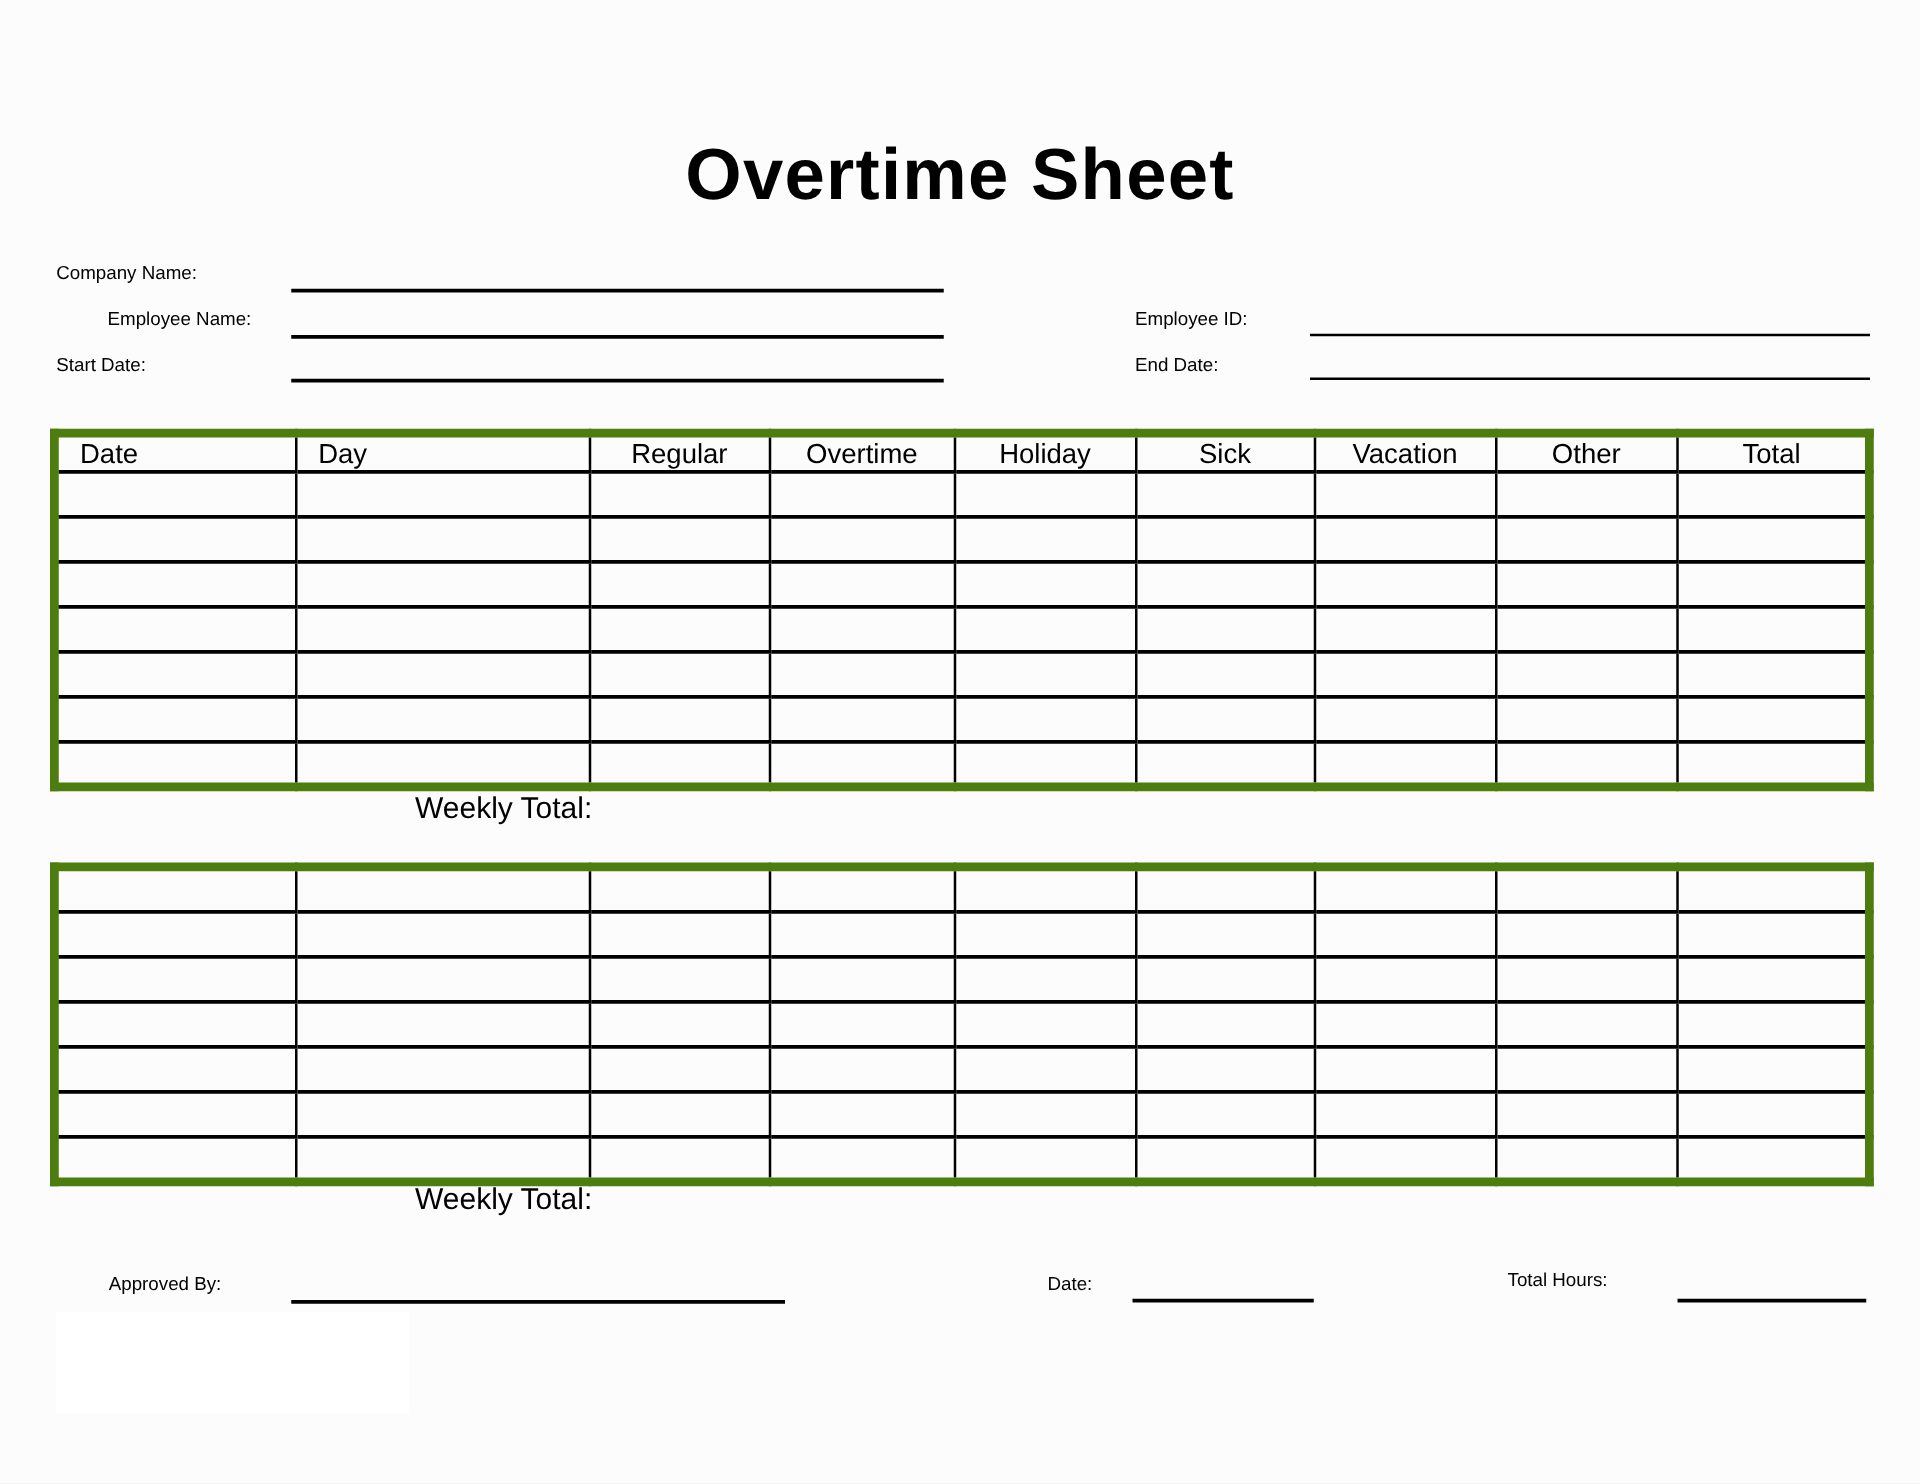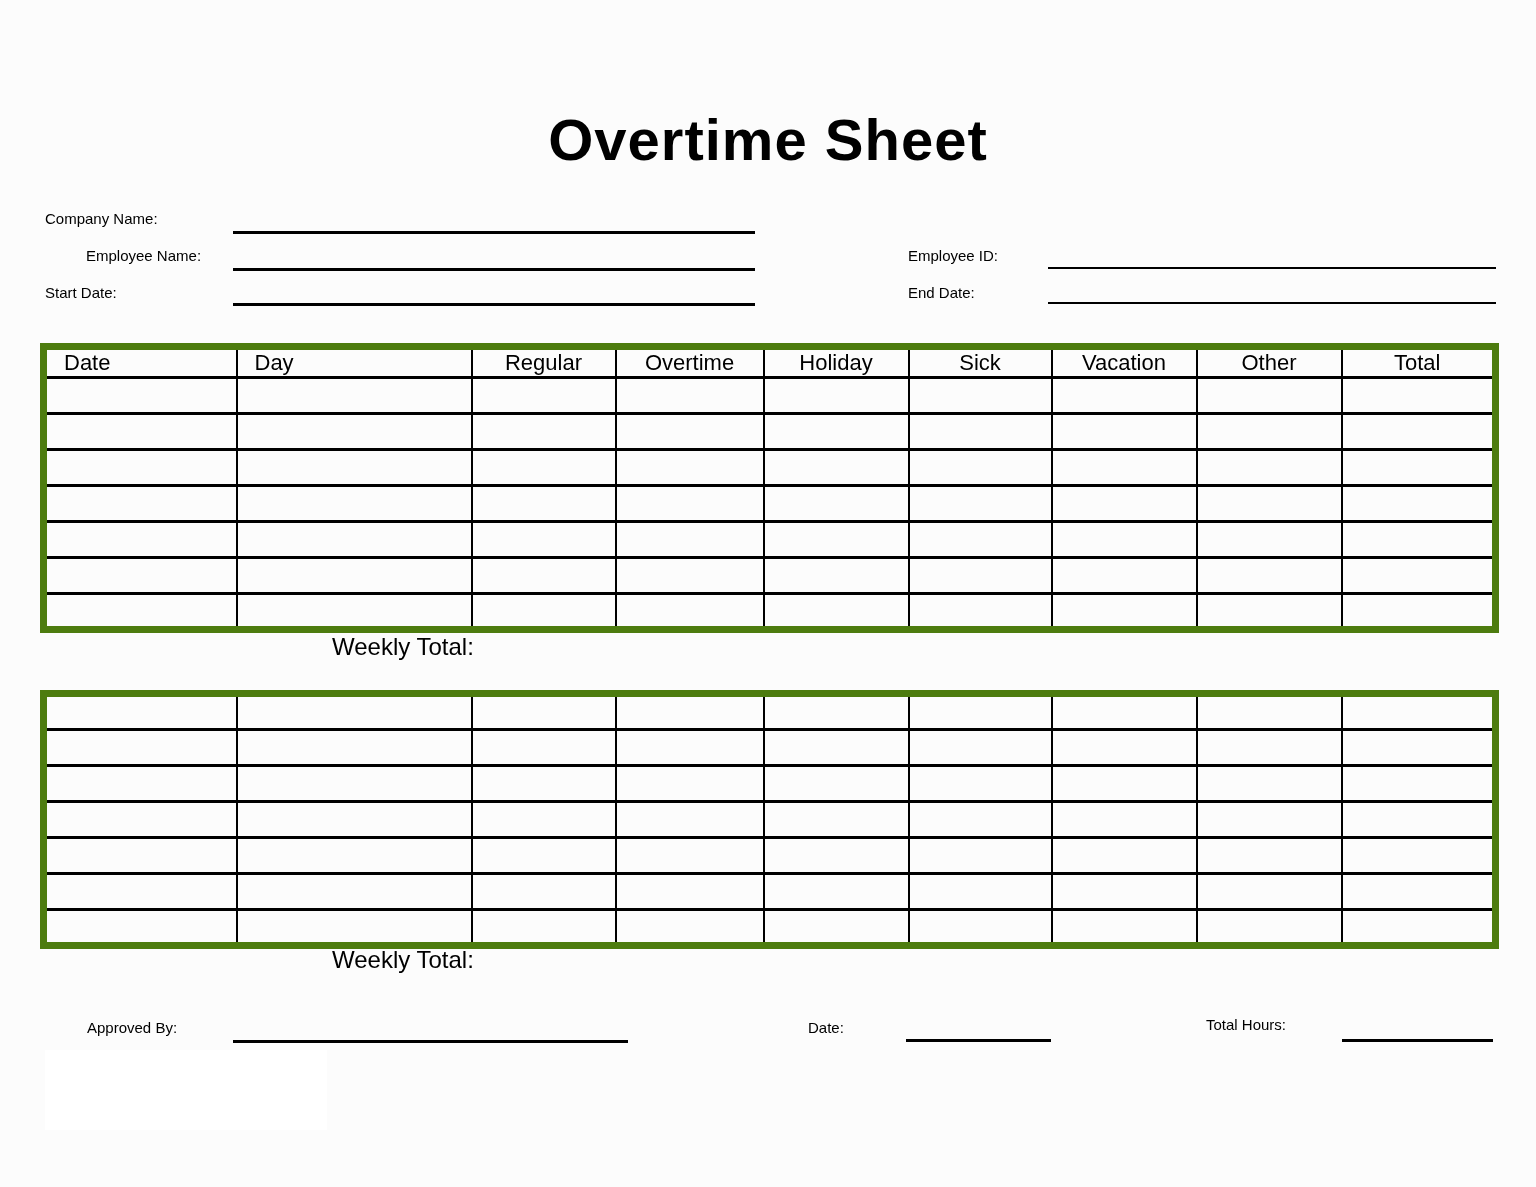--- a/index.html
+++ b/index.html
@@ -274,21 +274,21 @@
           <td></td>
         </tr>
       </tbody>
   </table>
 
   <div class="abs weekly" style="left:332px; top:947px;">Weekly Total:</div>
 
   <div class="abs lbl" style="left:87px; top:1015px;">Approved By:</div>
   <div class="abs blank" style="left:233px; top:1040px; width:395px;"></div>
 
-  <div class="abs lbl" style="left:808px; top:1015px;">Date:</div>
+  <div class="abs lbl" style="left:838px; top:1015px;">Date:</div>
   <div class="abs blank" style="left:906px; top:1039px; width:145px;"></div>
 
   <div class="abs lbl bold" style="left:1206px; top:1012px;">Total Hours:</div>
   <div class="abs blank" style="left:1342px; top:1039px; width:151px;"></div>
 
   <div class="abs whitebox" style="left:45px; top:1050px; width:282px; height:80px;"></div>
 
 </div>
 
 </body></html>

